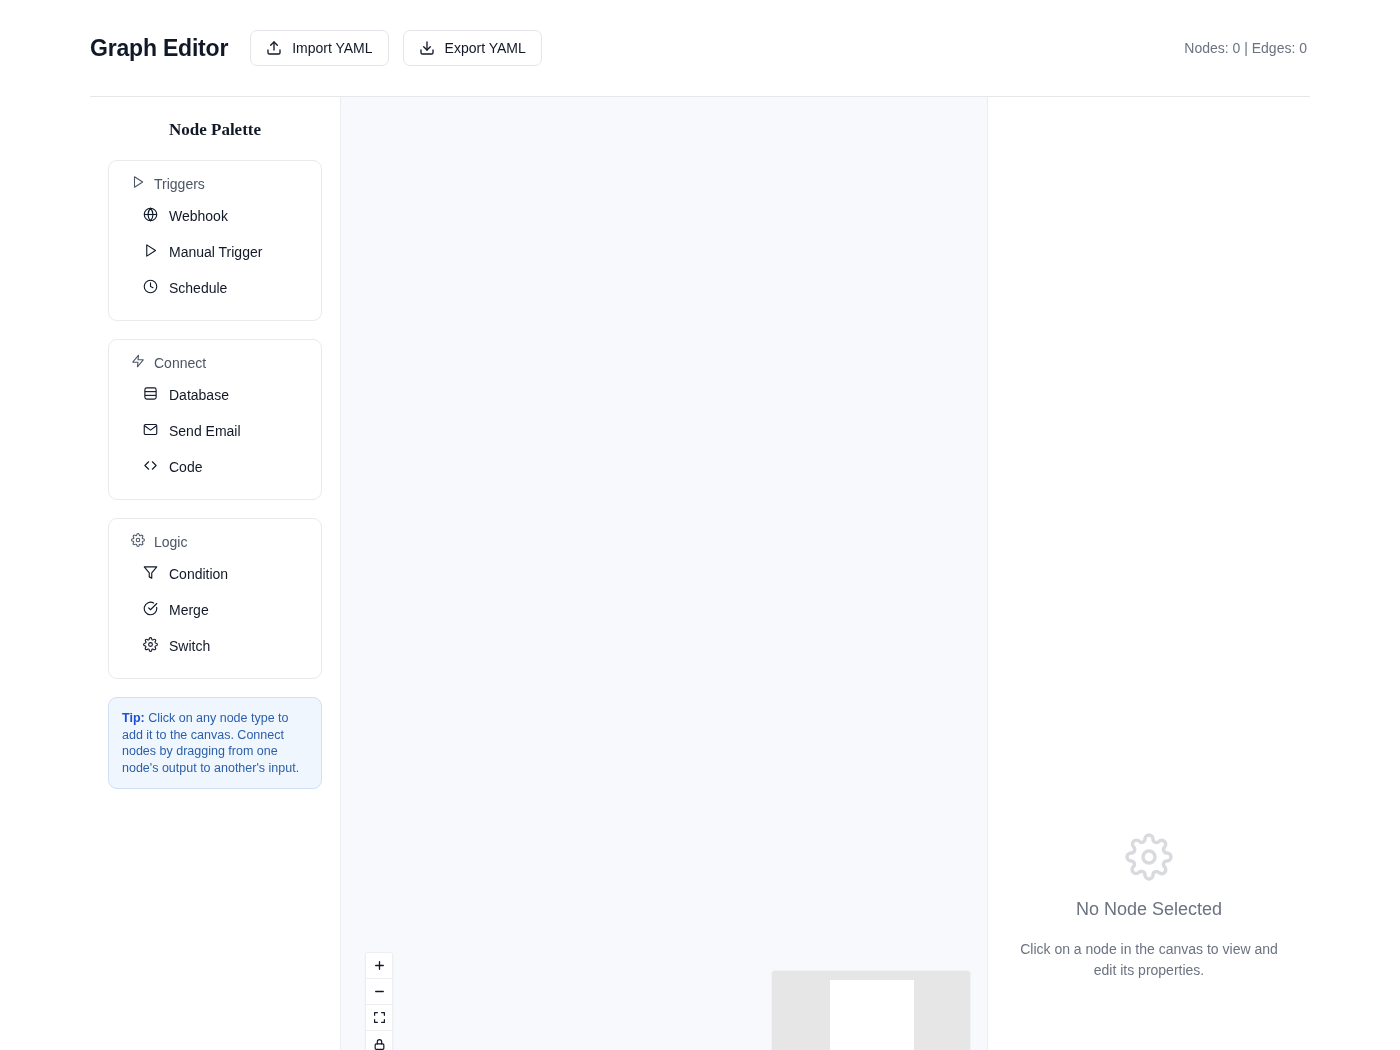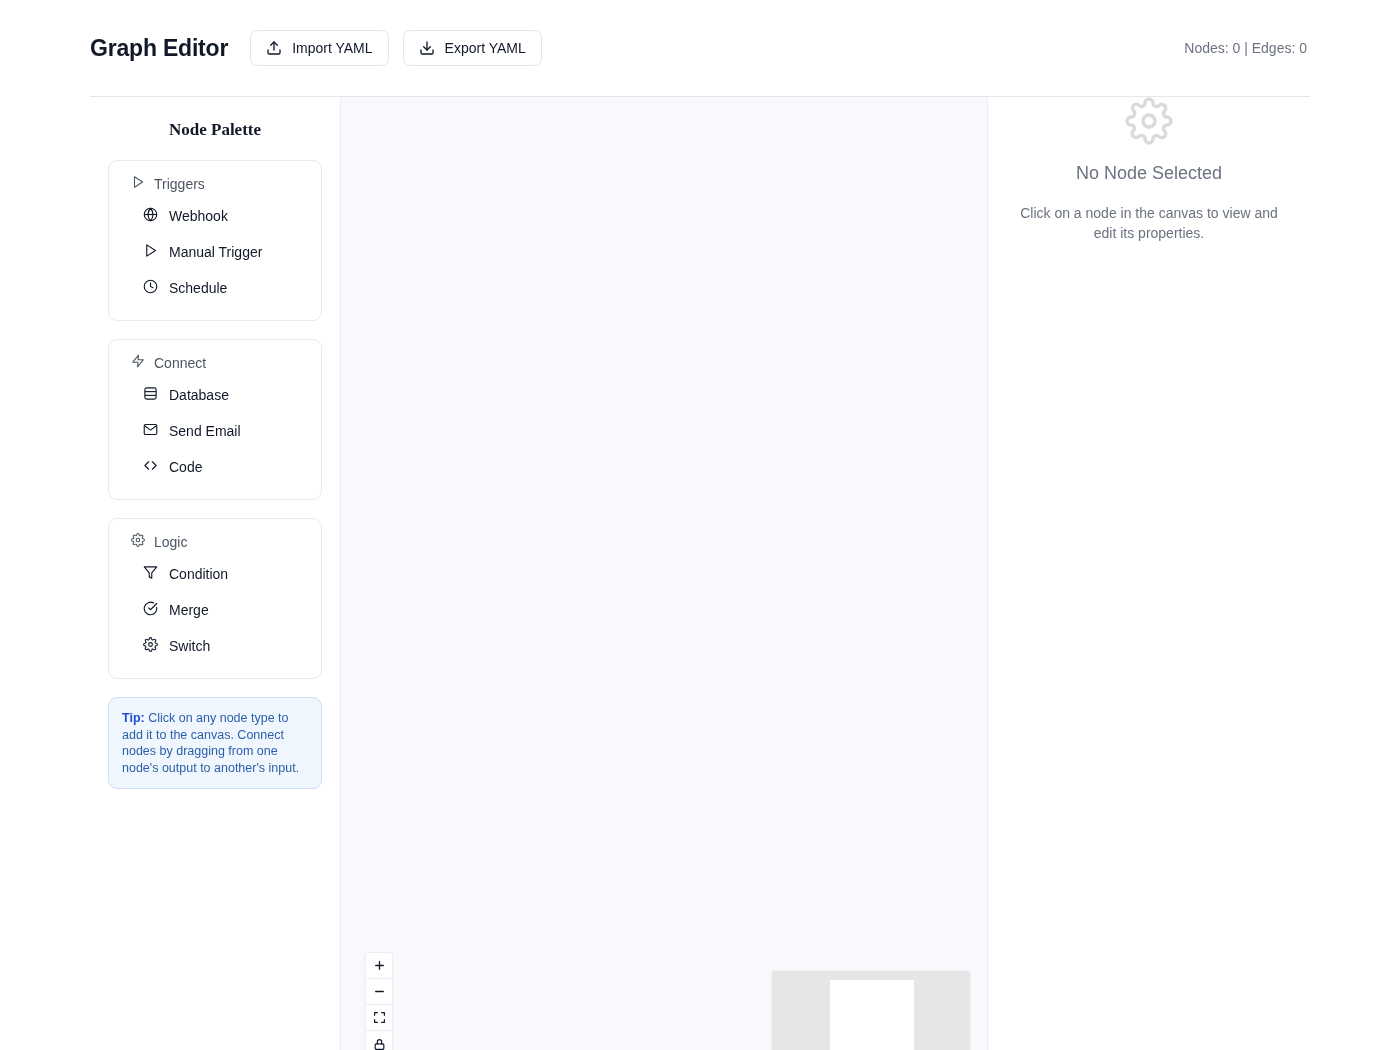--- a/index.html
+++ b/index.html
@@ -185,21 +185,21 @@
     height: 141px;
     background: #ffffff;
   }
 
   
   .inspector {
     width: 322px;
     flex: 0 0 322px;
     background: #ffffff;
     display: flex;
-    align-items: flex-start;
+    align-items: flex-end;
     justify-content: center;
     padding: 0 22px 70px 22px;
   }
   .empty {
     text-align: center;
     max-width: 270px;
   }
   .empty .big-gear {
     color: #d8dade;
     margin-bottom: 18px;

